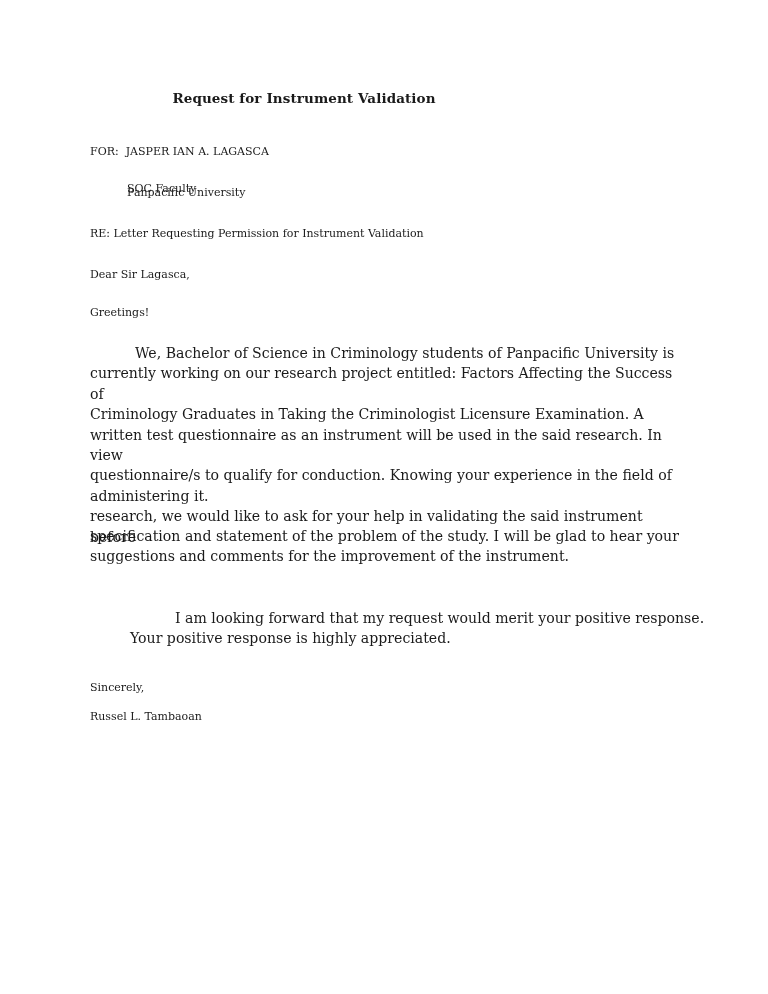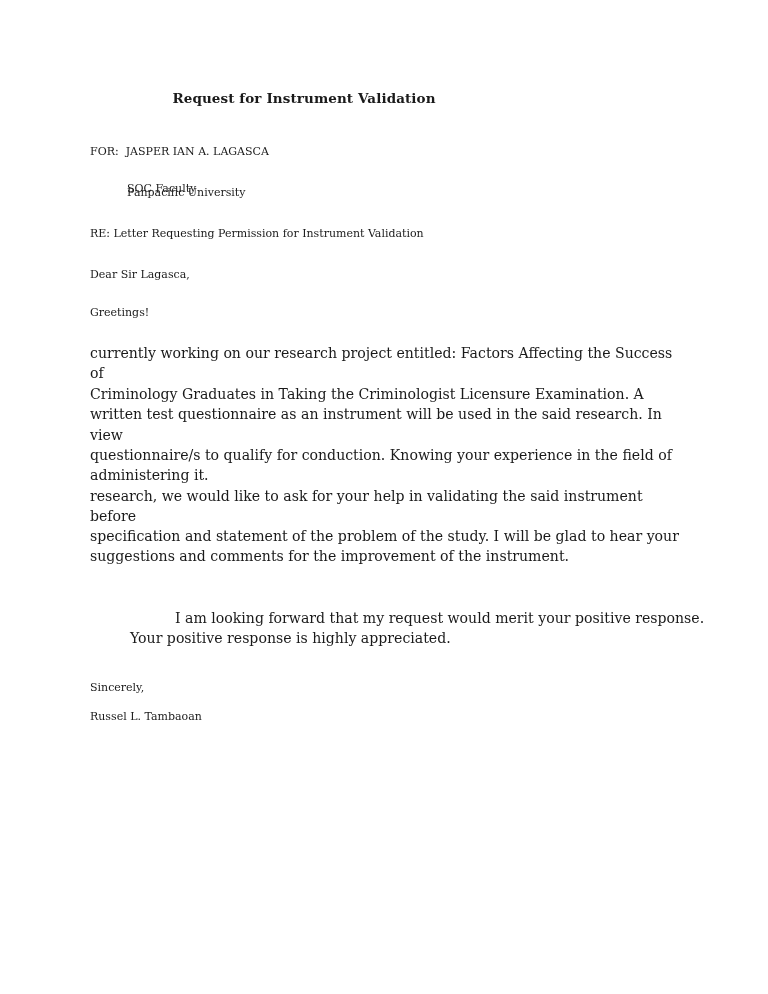--- a/index.html
+++ b/index.html
@@ -63,20 +63,21 @@
   <div class="line indent-addr" style="top:163px;margin-top:16px;">SOC Faculty</div>
   <div class="line indent-addr" style="top:183px;">Panpacific University</div>
 
   <div class="line" style="top:224px;">RE: Letter Requesting Permission for Instrument Validation</div>
 
   <div class="line" style="top:265px;">Dear Sir Lagasca,</div>
 
   <div class="line" style="top:303px;">Greetings!</div>
 
   <div class="para" style="top:343px;">
+    <div class="first">We, Bachelor of Science in Criminology students of Panpacific University is</div>
     <div>currently working on our research project entitled: Factors Affecting the Success of</div>
     <div>Criminology Graduates in Taking the Criminologist Licensure Examination. A</div>
     <div>written test questionnaire as an instrument will be used in the said research. In view</div>
     <div>questionnaire/s to qualify for conduction. Knowing your experience in the field of</div>
     <div>administering it.</div>
     <div>research, we would like to ask for your help in validating the said instrument before</div>
   </div>
 
   <div class="para" style="top:526px;">
     <div>specification and statement of the problem of the study. I will be glad to hear your</div>

